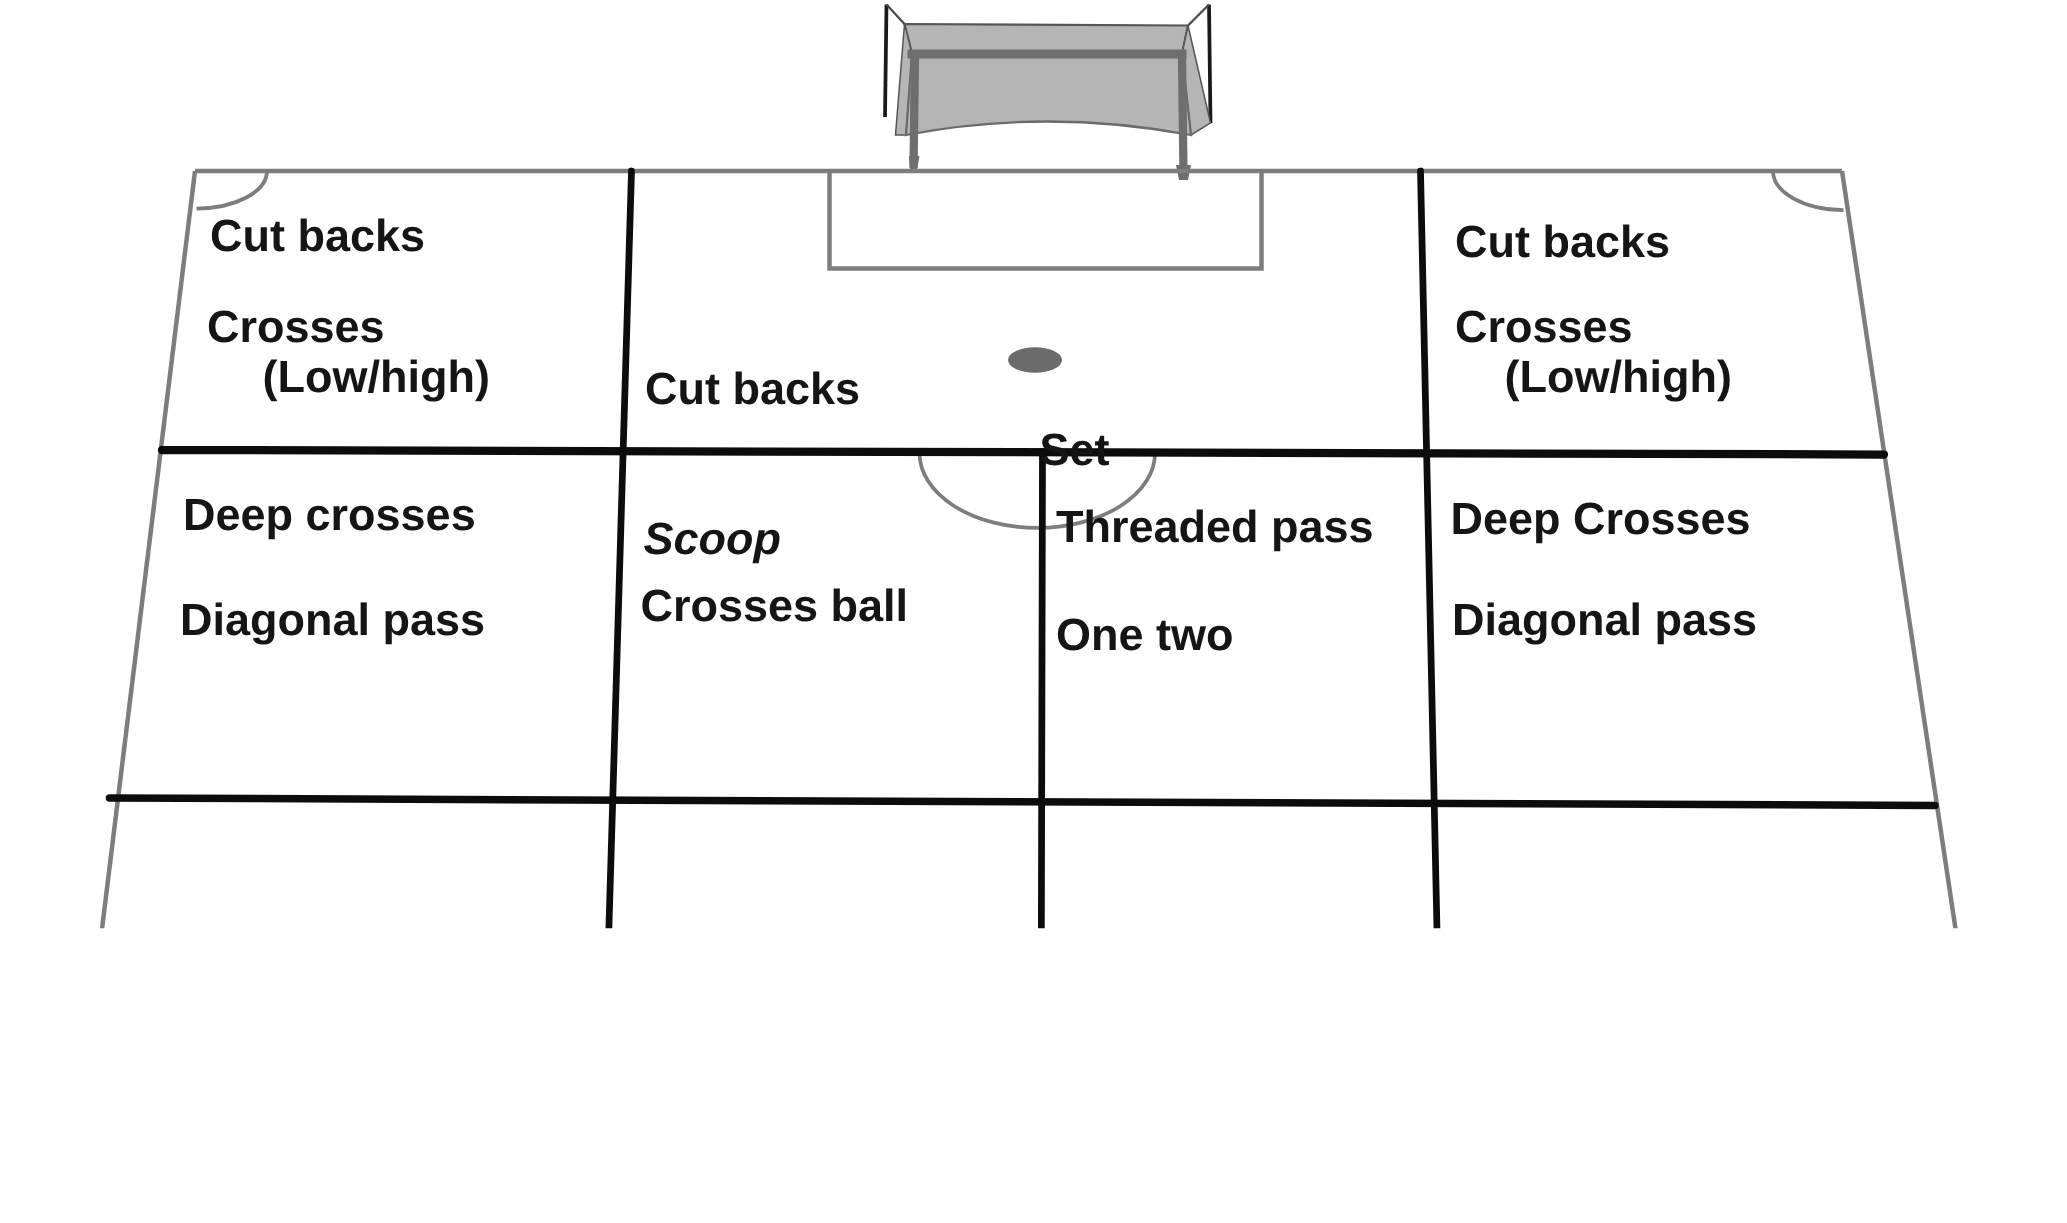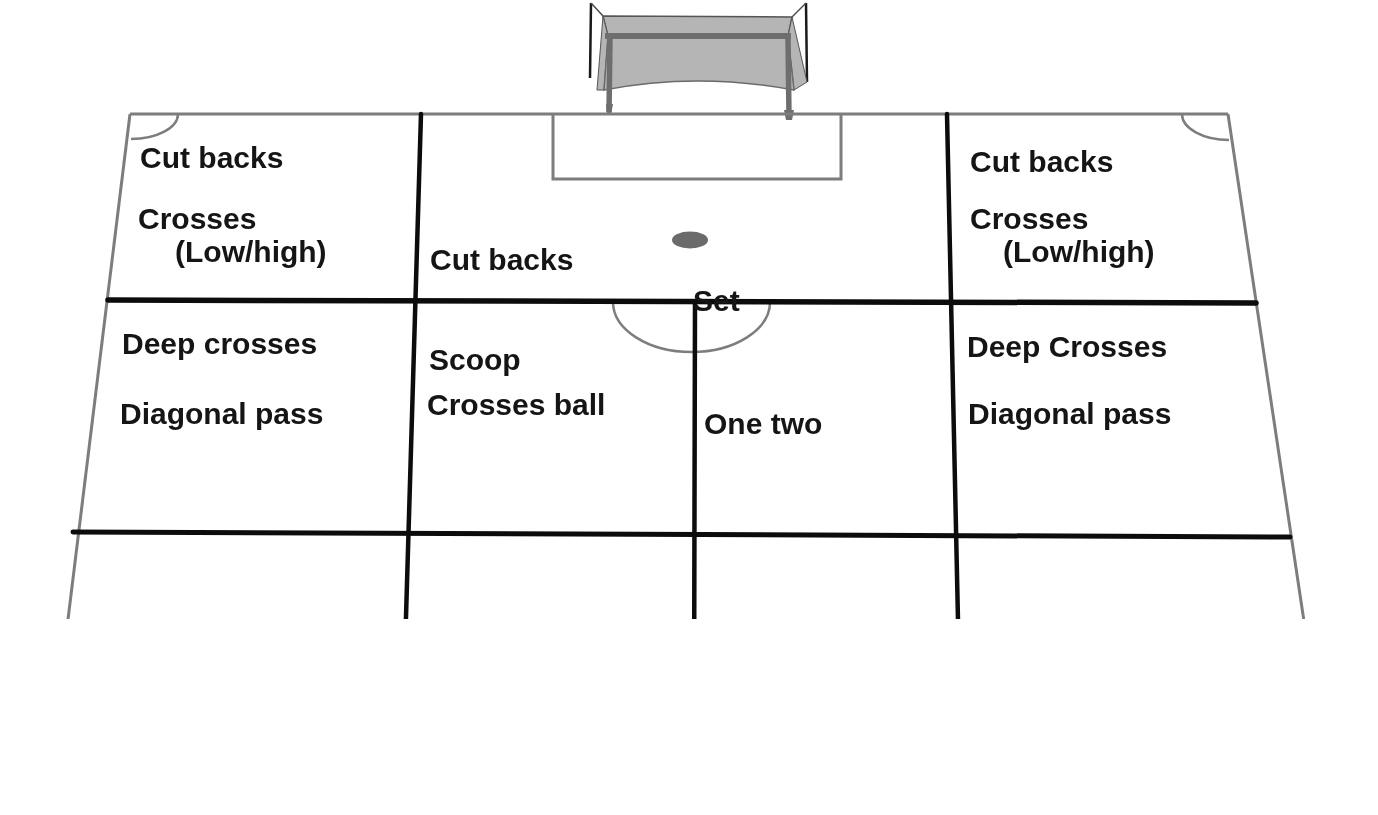--- a/index.html
+++ b/index.html
@@ -29,21 +29,21 @@
   .tc2{left:430px;top:244px;}
   .tc3{left:677px;top:285px;margin-left:16px;}
   
   .tr1{left:970px;top:146px;}
   .tr2{left:970px;top:203px;}
   .tr3{left:1003px;top:236px;}
   
   .ml1{left:122px;top:328px;}
   .ml2{left:120px;top:398px;}
   
-  .mcl1{left:429px;top:344px;}
+  .mcl1{left:429px;top:344px;font-style:italic;}
   .mcl2{left:427px;top:389px;}
   
   .mcr1{left:704px;top:336px;}
   .mcr2{left:704px;top:408px;}
   
   .mr1{left:967px;top:331px;}
   .mr2{left:968px;top:398px;}
 </style>
 </head>
 <body>
@@ -114,18 +114,19 @@
   <div class="lbl tr1">Cut backs</div>
   <div class="lbl tr2">Crosses</div>
   <div class="lbl tr3">(Low/high)</div>
 
   <div class="lbl ml1">Deep crosses</div>
   <div class="lbl ml2">Diagonal pass</div>
 
   <div class="lbl mcl1">Scoop</div>
   <div class="lbl mcl2">Crosses ball</div>
 
+  <div class="lbl mcr1">Threaded pass</div>
   <div class="lbl mcr2">One two</div>
 
   <div class="lbl mr1">Deep Crosses</div>
   <div class="lbl mr2">Diagonal pass</div>
 
 </div>
 
 </body></html>

